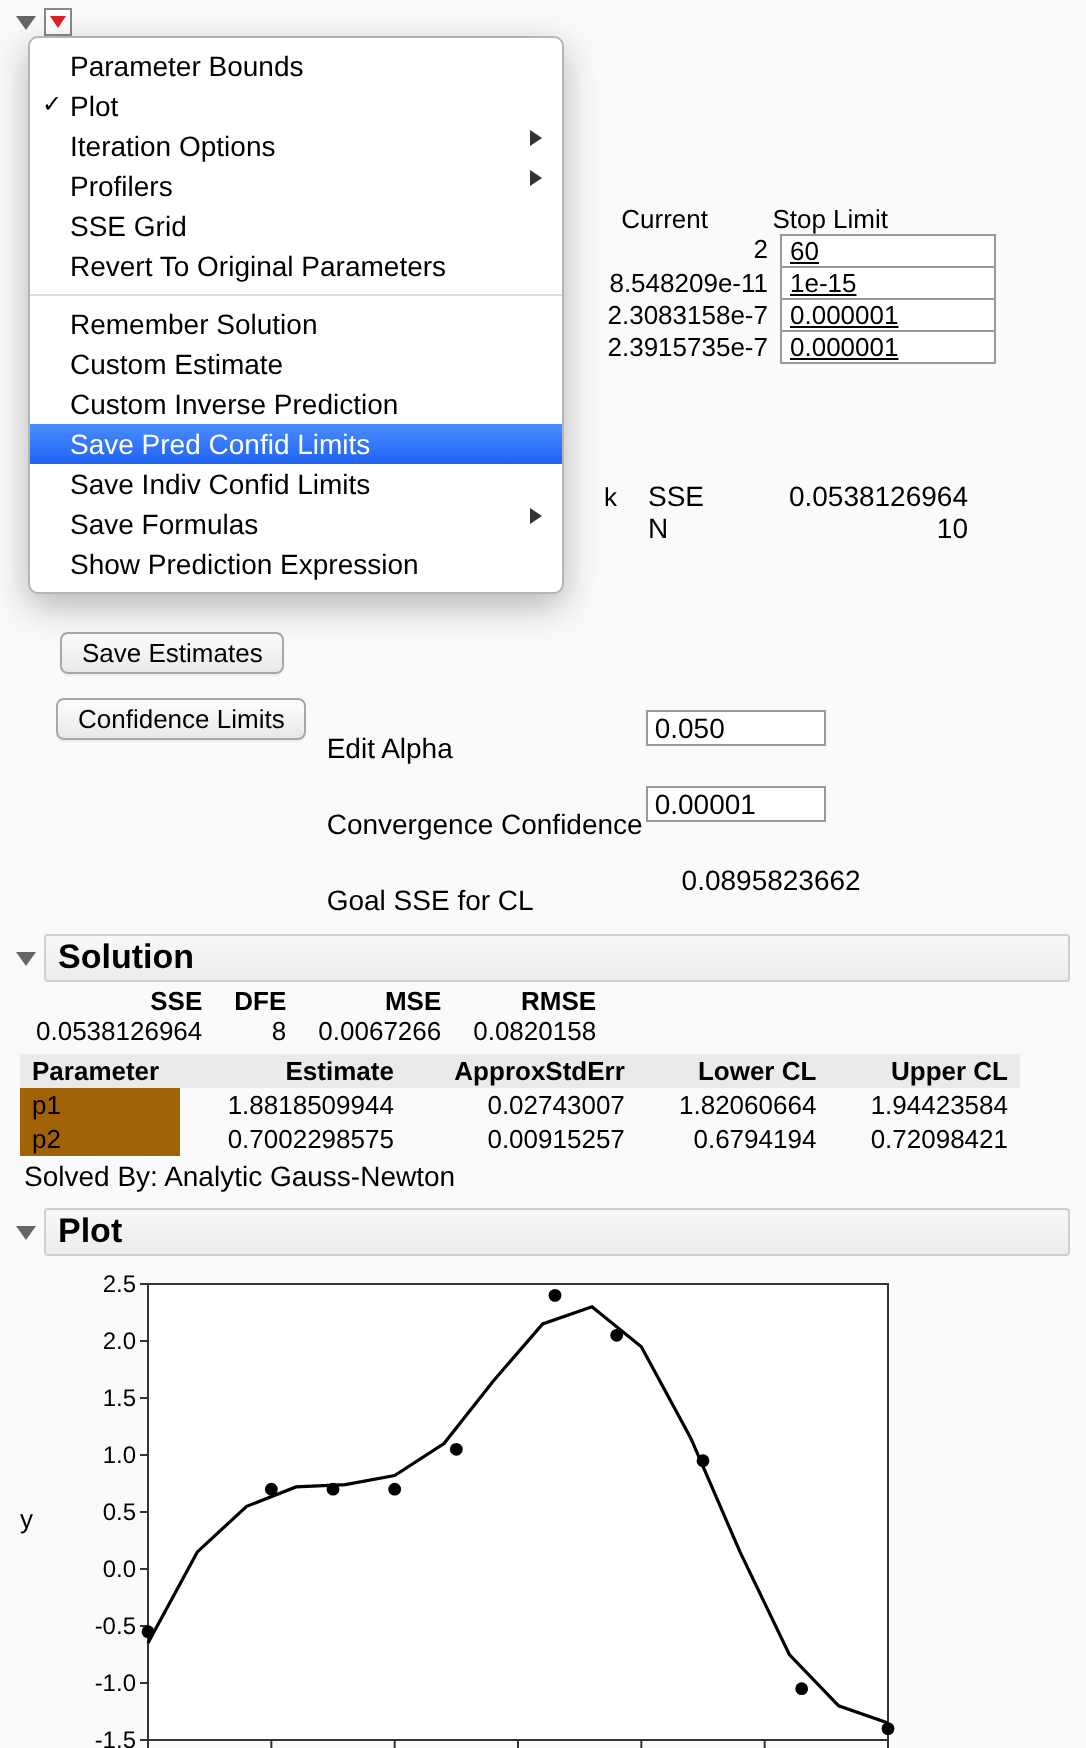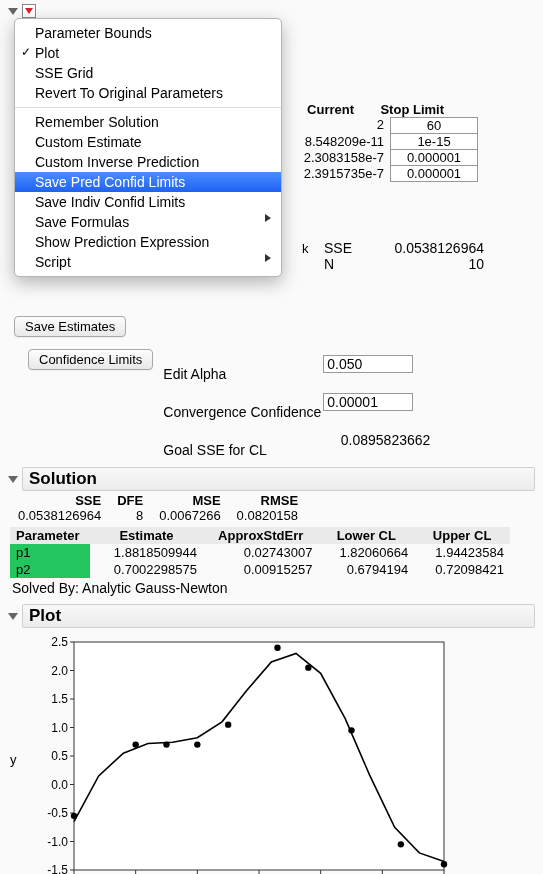--- a/index.html
+++ b/index.html
@@ -95,30 +95,30 @@
 
 
 .iter-table {
   position: absolute;
   left: 282px;
   top: 102px;
   font-size: 13px;
 }
 .iter-table .hdr {
   display: flex;
-  font-weight: bold;
+  font-weight: normal;
 }
 .iter-table .hdr span { display:inline-block; text-align:right; }
 .iter-table .hdr span:first-child { width: 78px; padding-right:6px; }
 .iter-table .hdr span:last-child { width: 88px; padding-right:4px; }
 .iter-table .row { display:flex; }
 .iter-table .row .c1 { width: 108px; text-align:right; padding-right:6px; }
 .iter-table .row .c2 {
-  width: 88px; text-align:center; padding:0 4px;
-  background:#fff; border:1px solid #999; border-top:none;
+  width: 108px; text-align:left; padding:0 4px;
+  background:#fff; border:1px solid #999; border-top:none;text-decoration:underline;
 }
 .iter-table .row:first-of-type .c2 { border-top:1px solid #999; }
 
 
 .sse-block {
   position: absolute;
   left: 304px; top: 240px;
   font-size: 14px;
 }
 .sse-block .r { display:flex; align-items:center; }
@@ -165,30 +165,31 @@
   border-collapse: collapse;
   width: 500px;
   margin-left: 6px;
   margin-top: 4px;
 }
 .param-table th {
   background: #eaeaea;
   font-weight: bold;
   font-size: 13px;
   padding: 1px 6px;
+  text-align: right;
 }
 .param-table th:first-child { text-align:left; }
 .param-table td {
   font-size: 13px;
   padding: 1px 6px;
   text-align: right;
 }
 .param-table td:first-child {
   text-align:left;
-  background: #22c55e;
+  background: #a16207;
   width: 80px;
 }
 .solved-by { margin: 2px 0 0 8px; font-size: 14px; }
 
 
 .plot-section { margin: 6px 4px 0 4px; }
 .plot-area {
   position: relative;
   width: 420px;
   height: 260px;
@@ -209,20 +210,28 @@
 
 <div class="context-menu">
   <div class="menu-item">
       <span>Parameter Bounds</span>
     </div>
   <div class="menu-item">
       <span class="check">✓</span>
       <span>Plot</span>
     </div>
   <div class="menu-item">
+      <span>Iteration Options</span>
+      <span class="sub-arrow"></span>
+    </div>
+  <div class="menu-item">
+      <span>Profilers</span>
+      <span class="sub-arrow"></span>
+    </div>
+  <div class="menu-item">
       <span>SSE Grid</span>
     </div>
   <div class="menu-item">
       <span>Revert To Original Parameters</span>
     </div>
   <div class="menu-sep"></div>
   <div class="menu-item">
       <span>Remember Solution</span>
     </div>
   <div class="menu-item">
@@ -236,24 +245,20 @@
     </div>
   <div class="menu-item">
       <span>Save Indiv Confid Limits</span>
     </div>
   <div class="menu-item">
       <span>Save Formulas</span>
       <span class="sub-arrow"></span>
     </div>
   <div class="menu-item">
       <span>Show Prediction Expression</span>
-    </div>
-  <div class="menu-item">
-      <span>Script</span>
-      <span class="sub-arrow"></span>
     </div>
 </div>
 
 <div class="iter-table">
   <div class="hdr">
     <span>Current</span>
     <span>Stop Limit</span>
   </div>
   <div class="rows">
     <div class="row">
@@ -283,21 +288,21 @@
     <span>0.0538126964</span>
   </div>
   <div class="r" style="margin-left:20px;">
     <span>N</span>
     <span>10</span>
   </div>
 </div>
 
 <div style="height: 296px;"></div>
 
-<div style="margin-left:14px;">
+<div style="margin-left:30px;">
   <span class="btn">Save Estimates</span>
 </div>
 
 <div class="cl-block">
   <span class="btn" style="margin-top:4px;">Confidence Limits</span>
   <div class="fields">
     <div class="fr">
       <span class="lbl">Edit Alpha</span>
       <span class="val-box">0.050</span>
     </div>

